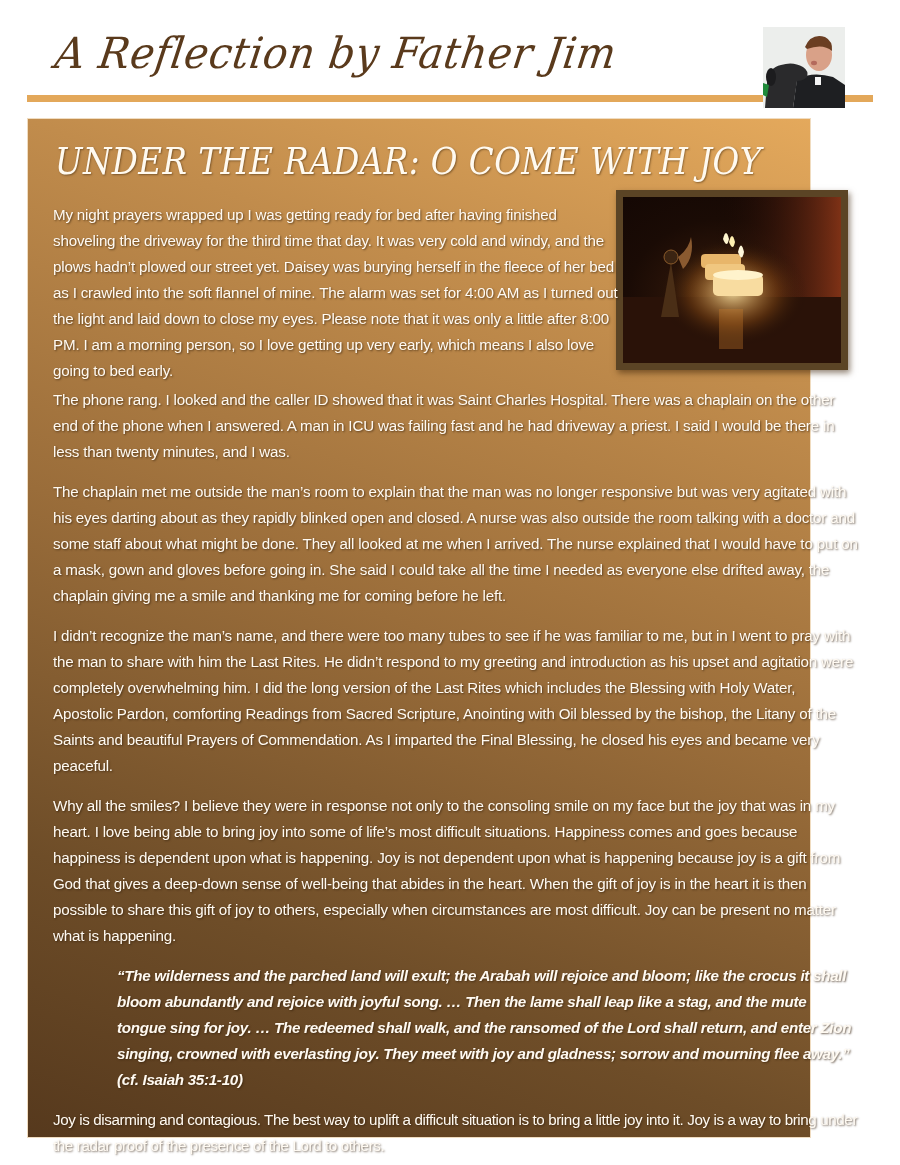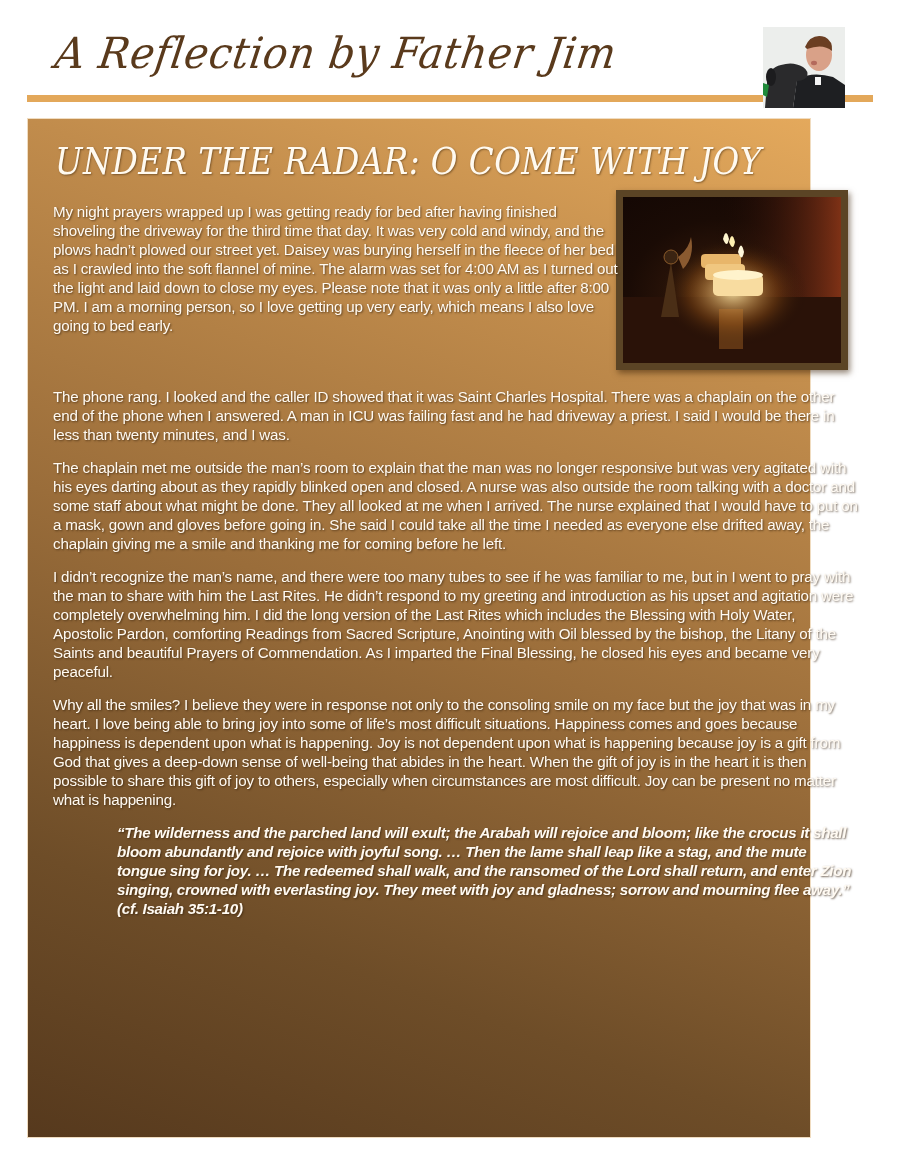--- a/index.html
+++ b/index.html
@@ -33,21 +33,21 @@
     .article-title {
       position: absolute; left: 28px; top: 22px;
       font-family: "DejaVu Serif", "Liberation Serif", serif;
       font-style: italic; font-size: 37px; color: #fffaf0;
       letter-spacing: 0.5px; white-space: nowrap;
       transform: scaleX(0.88); transform-origin: left top;
       text-shadow: 1px 1px 2px rgba(60,35,10,0.5);
     }
     .body-text {
       position: absolute; left: 26px; color: #fffaf2;
-      font-size: 15.2px; line-height: 19px;
+      font-size: 15.2px; line-height: 26px;
       text-shadow: 1px 1px 2px rgba(50,30,10,0.65);
       letter-spacing: -0.2px;
     }
     .body-text p { margin: 0 0 14px 0; }
     .p-first { position: absolute; left: 26px; top: 84px; width: 565px; }
     .rest { top: 269px; width: 805px; }
     .quote {
       font-style: italic; font-weight: bold; margin: 2px 0 14px 64px !important;
       width: 740px; letter-spacing: -0.3px;
     }
@@ -127,14 +127,15 @@
   <div class="body-text p-first">
     <p>My night prayers wrapped up I was getting ready for bed after having finished shoveling the driveway for the third time that day.  It was very cold and windy, and the plows hadn’t plowed our street yet.  Daisey was burying herself in the fleece of her bed as I crawled into the soft flannel of mine.  The alarm was set for 4:00 AM as I turned out the light and laid down to close my eyes.  Please note that it was only a little after 8:00 PM.  I am a morning person, so I love getting up very early, which means I also love going to bed early.</p>
   </div>
 
   <div class="body-text rest">
     <p>The phone rang.  I looked and the caller ID showed that it was Saint Charles Hospital.  There was a chaplain on the other end of the phone when I answered.  A man in ICU was failing fast and he had driveway a priest.  I said I would be there in less than twenty minutes, and I was.</p>
     <p>The chaplain met me outside the man’s room to explain that the man was no longer responsive but was very agitated with his eyes darting about as they rapidly blinked open and closed.  A nurse was also outside the room talking with a doctor and some staff about what might be done.  They all looked at me when I arrived.  The nurse explained that I would have to put on a mask, gown and gloves before going in.  She said I could take all the time I needed as everyone else drifted away, the chaplain giving me a smile and thanking me for coming before he left.</p>
     <p>I didn’t recognize the man’s name, and there were too many tubes to see if he was familiar to me, but in I went to pray with the man to share with him the Last Rites.  He didn’t respond to my greeting and introduction as his upset and agitation were completely overwhelming him.  I did the long version of the Last Rites which includes the Blessing with Holy Water, Apostolic Pardon, comforting Readings from Sacred Scripture, Anointing with Oil blessed by the bishop, the Litany of the Saints and beautiful Prayers of Commendation.  As I imparted the Final Blessing, he closed his eyes and became very peaceful.</p>
     <p>Why all the smiles?  I believe they were in response not only to the consoling smile on my face but the joy that was in my heart.  I love being able to bring joy into some of life’s most difficult situations.  Happiness comes and goes because happiness is dependent upon what is happening.  Joy is not dependent upon what is happening because joy is a gift from God that gives a deep-down sense of well-being that abides in the heart.  When the gift of joy is in the heart it is then possible to share this gift of joy to others, especially when circumstances are most difficult.  Joy can be present no matter what is happening.</p>
     <p class="quote">“The wilderness and the parched land will exult; the Arabah will rejoice and bloom; like the crocus it shall bloom abundantly and rejoice with joyful song. …  Then the lame shall leap like a stag, and the mute tongue sing for joy. …  The redeemed shall walk, and the ransomed of the Lord shall return, and enter Zion singing, crowned with everlasting joy.  They meet with joy and gladness; sorrow and mourning flee away.”  (cf. Isaiah 35:1-10)</p>
+    <p class="closing">Joy is disarming and contagious. The best way to uplift a difficult situation is to bring a little joy into it. Joy is a way to bring under the radar proof of the presence of the Lord to others.</p>
   </div>
 </div>
 
 </body></html>

